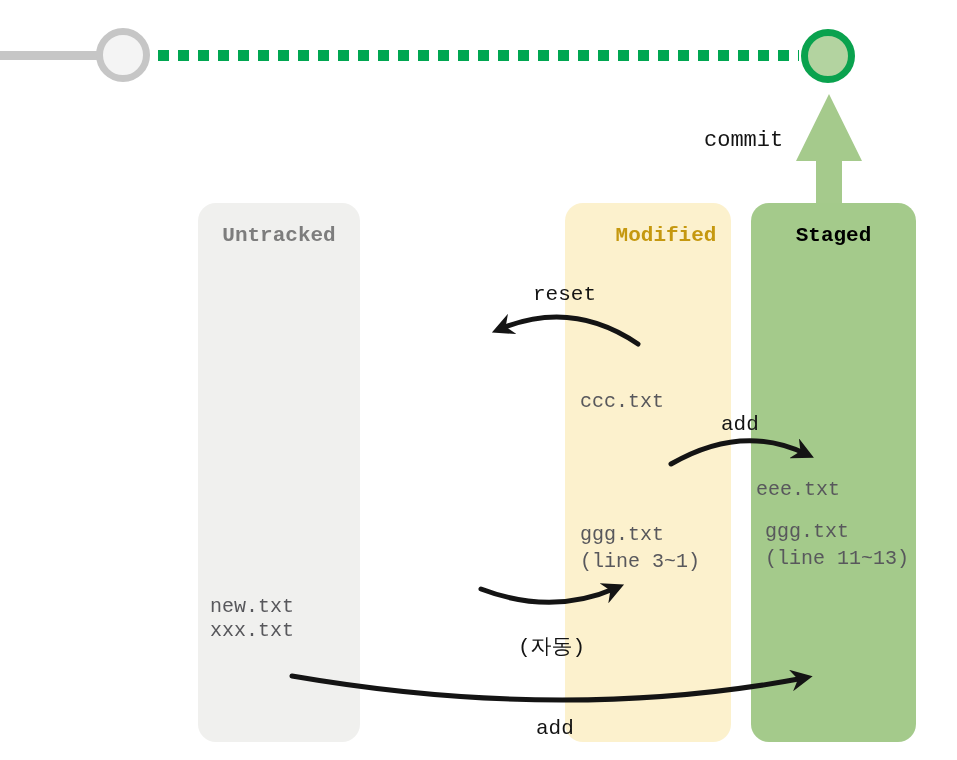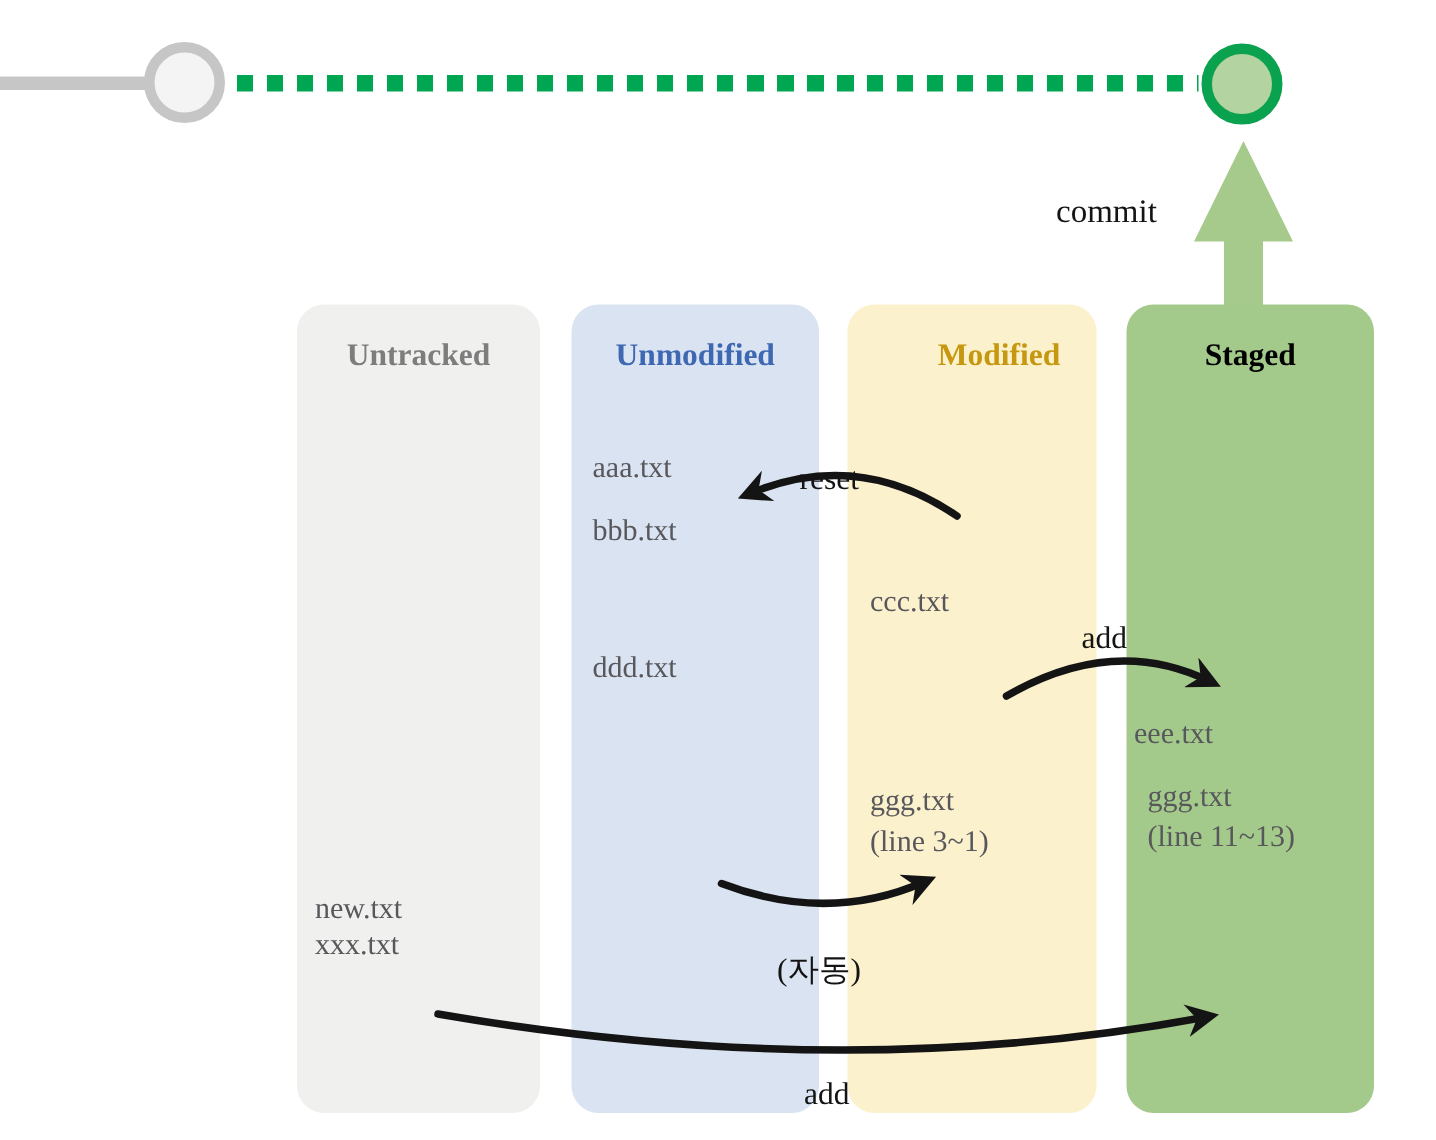--- a/index.html
+++ b/index.html
@@ -1,21 +1,21 @@
 <!DOCTYPE html>
 <html><head>
 <meta charset="utf-8">
 <style>
   html,body{margin:0;padding:0;background:#ffffff;}
   .canvas{
     position:relative;
     width:926px;height:760px;
     background:#ffffff;
     overflow:hidden;
-    font-family:Liberation Serif, serif;
+    font-family:Liberation Mono, monospace;
   }
   
   .tl-gray-line{
     position:absolute;left:0;top:51;top:51px;width:104px;height:9px;
     background:#c6c6c6;
   }
   .tl-dotted{
     position:absolute;left:158px;top:50px;width:641px;height:11px;
     background:repeating-linear-gradient(to right,#00a651 0 11px,transparent 11px 20px);
   }
@@ -65,21 +65,21 @@
   .f-ddd{left:14px;top:229px;}
   .f-ccc{left:15px;top:185px;}
   .f-ggg-mod{left:15px;top:318px;}
   .f-eee{left:5px;top:273px;}
   .f-ggg-stg{left:14px;top:315px;}
   
   .t-label{
     position:absolute;font-size:21px;font-weight:500;color:#141414;
     white-space:nowrap;
   }
-  .t-reset{left:533px;top:283px;margin-top:24px;}
+  .t-reset{left:533px;top:283px;}
   .t-add-top{left:721px;top:413px;}
   .t-auto{left:518px;top:612px;margin-top:20px;}
   .t-add-bottom{left:536px;top:717px;}
   .arrows-svg{position:absolute;left:0;top:0;pointer-events:none;}
 </style>
 </head>
 <body>
 
 <div class="canvas">
 
@@ -92,26 +92,20 @@
     <polygon points="829,94 796,161 816,161 816,208 842,208 842,161 862,161" fill="#a5ca8c"></polygon>
   </svg>
   <div class="commit-label">commit</div>
 
   <div class="col col-untracked">
     <div class="col-header">Untracked</div>
     <div class="file f-new">new.txt</div>
     <div class="file f-xxx">xxx.txt</div>
   </div>
 
-  <div class="col col-unmodified">
-    <div class="col-header">Unmodified</div>
-    <div class="file f-aaa">aaa.txt</div>
-    <div class="file f-bbb">bbb.txt</div>
-    <div class="file f-ddd">ddd.txt</div>
-  </div>
 
   <div class="col col-modified">
     <div class="col-header">Modified</div>
     <div class="file f-ccc">ccc.txt</div>
     <div class="file f-ggg-mod">
       <div>ggg.txt</div>
       <div>(line 3~1)</div>
     </div>
   </div>
 

